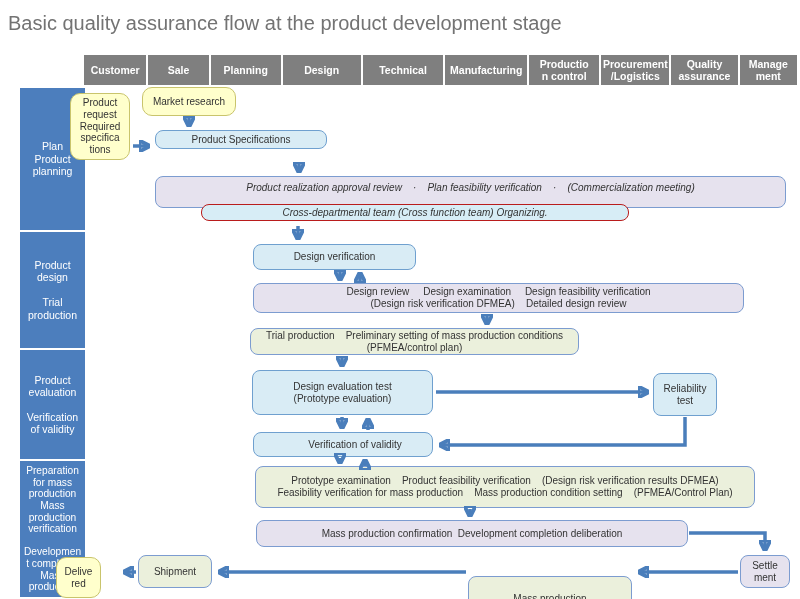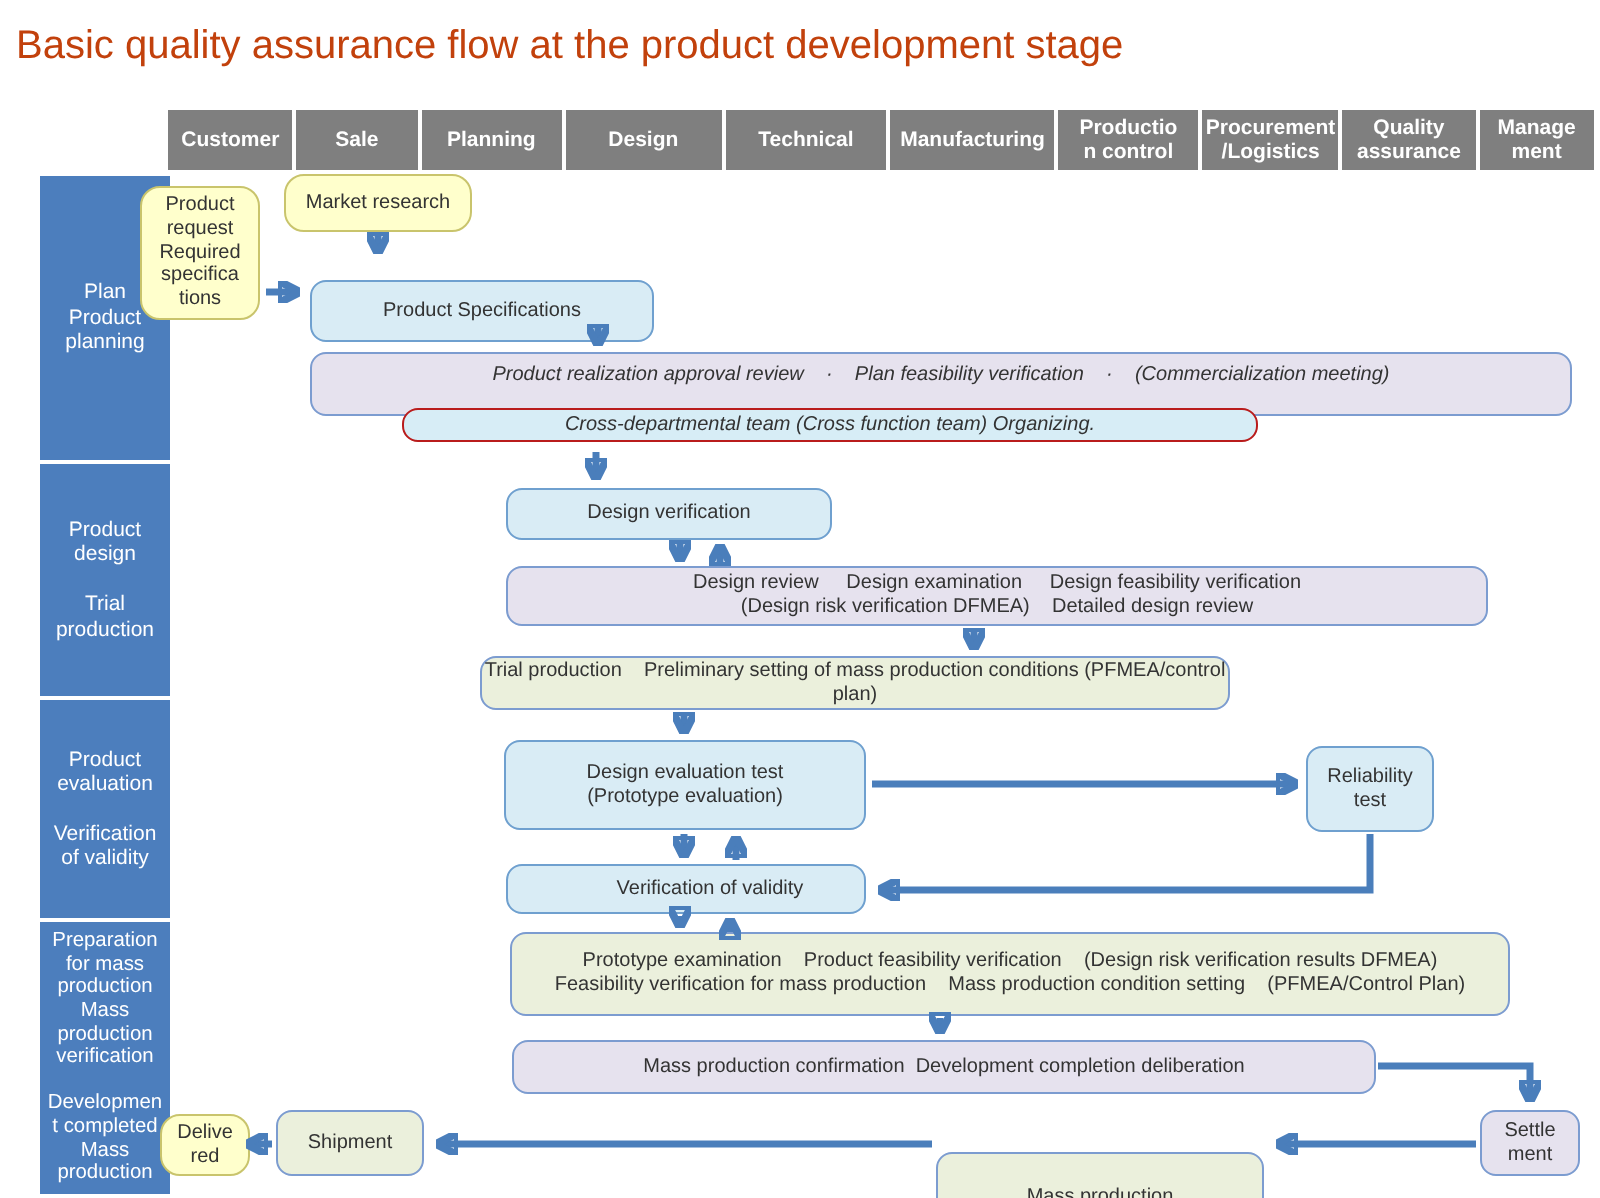--- a/index.html
+++ b/index.html
@@ -12,21 +12,21 @@
     width: 800px;
     height: 599px;
     background: #ffffff;
     overflow: hidden;
   }
   .title {
     position: absolute;
     left: 8px; top: 12px;
     font-size: 20px;
     font-weight: 400;
-    color: #c2410c;
+    color: #737373;
     white-space: nowrap;
   }
   
   .hdr {
     position: absolute;
     left: 65px; top: 55px;
     width: 732px; height: 30px;
     display: flex;
     gap: 2px;
     padding-left: 19px;
@@ -76,41 +76,41 @@
     white-space: pre-wrap;
     line-height: 1.18;
   }
   .yellow { background: #ffffcc; border: 1.5px solid #c9c46c; border-radius: 10px; }
   .blue   { background: #d9ecf5; border: 1.5px solid #6fa0cf; }
   .purple { background: #e6e2ee; border: 1.5px solid #7c9cd0; }
   .green  { background: #ebf0dc; border: 1.5px solid #7c9cd0; }
 
   .b-product-request { left:70px; top:93px; width:60px; height:67px; }
   .b-market-research { left:142px; top:87px; width:94px; height:29px; }
-  .b-product-specs   { left:155px; top:140px; width:172px; height:31px; }
+  .b-product-specs   { left:155px; top:130px; width:172px; height:19px; }
   .b-realization     { left:155px; top:176px; width:631px; height:32px; display:block;font-style:italic; }
   .b-realization .line1 {
     position:absolute; left:0; top:5px; width:100%;
     text-align:center; white-space:pre-wrap;
   }
   .b-realization .inner {
     position:absolute; left:45px; top:27px; width:428px; height:17px;
     background:#d7edf6; border:1px solid #b91c1c; border-radius:8px;
     font-size:10px; display:flex; align-items:center; justify-content:center;
     white-space:pre-wrap;
   }
   .b-design-verif    { left:253px; top:244px; width:163px; height:26px; }
   .b-design-review   { left:253px; top:283px; width:491px; height:30px; }
-  .b-trial-prod      { left:240px; top:328px; width:375px; height:27px; }
+  .b-trial-prod      { left:250px; top:328px; width:329px; height:27px; }
   .b-design-eval     { left:252px; top:370px; width:181px; height:45px; }
   .b-reliability     { left:653px; top:373px; width:64px; height:43px; }
   .b-verif-validity  { left:253px; top:432px; width:180px; height:25px;padding-left:24px; }
   .b-prototype       { left:255px; top:466px; width:500px; height:42px; }
   .b-mass-confirm    { left:256px; top:520px; width:432px; height:27px; }
-  .b-delivered       { left:80px;  top:557px; width:45px; height:31px;text-align:center; }
+  .b-delivered       { left:56px;  top:557px; width:45px; height:41px;text-align:center; }
   .b-shipment        { left:138px; top:555px; width:74px; height:33px;text-align:right; }
   .b-mass-prod       { left:468px; top:576px; width:164px; height:46px; }
   .b-settlement      { left:740px; top:555px; width:50px; height:33px; }
 
   svg.arrows {
     position: absolute;
     left: 0; top: 0;
     pointer-events: none;
   }
   svg.arrows path {

